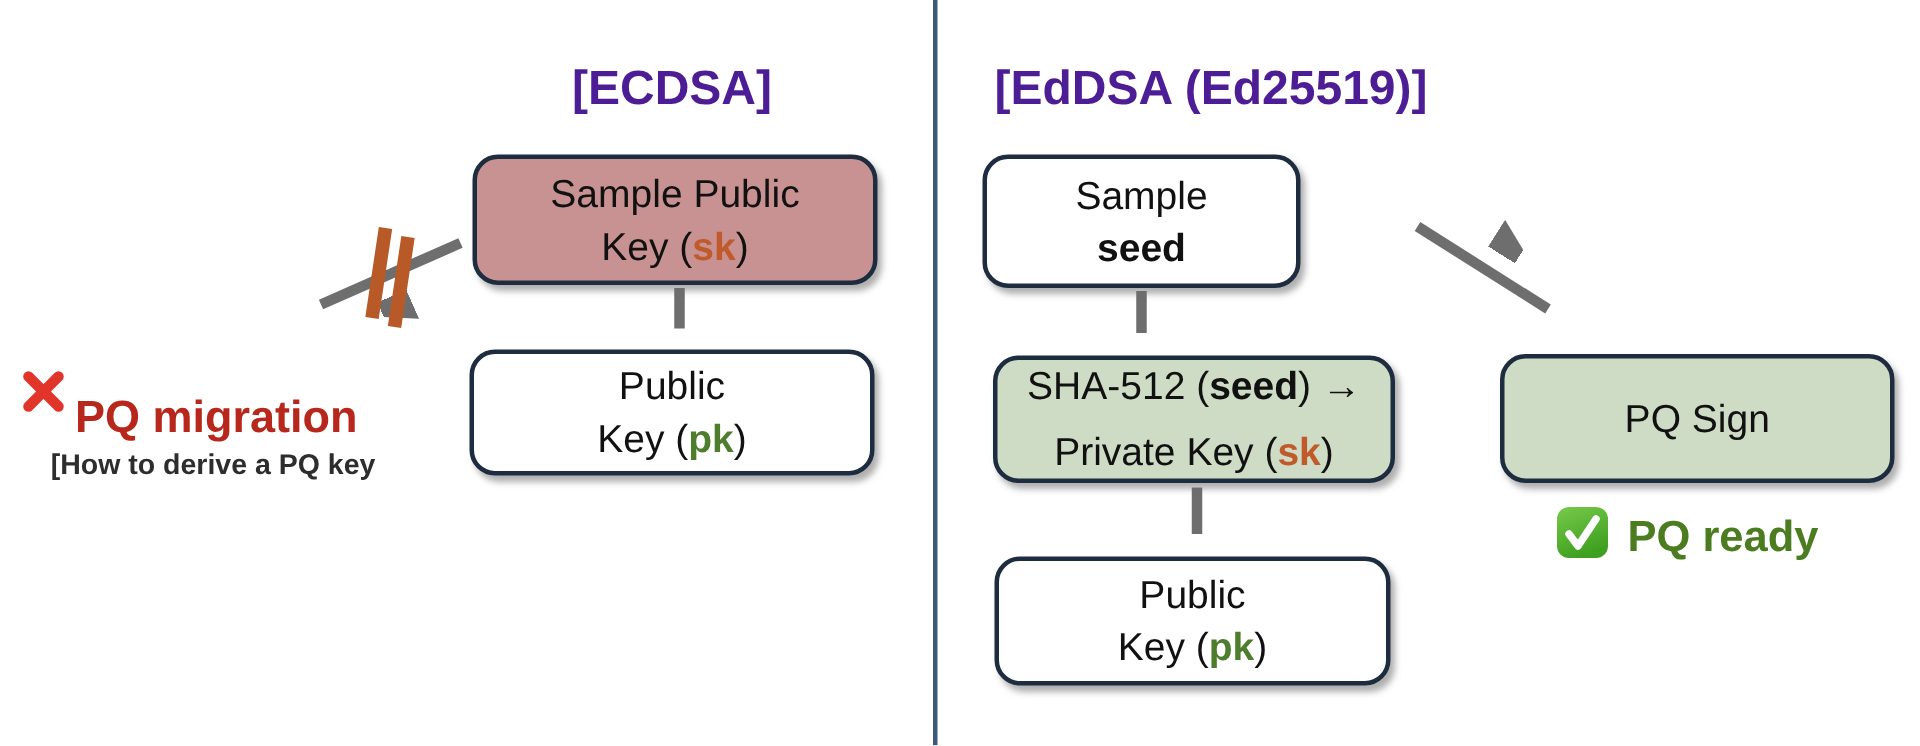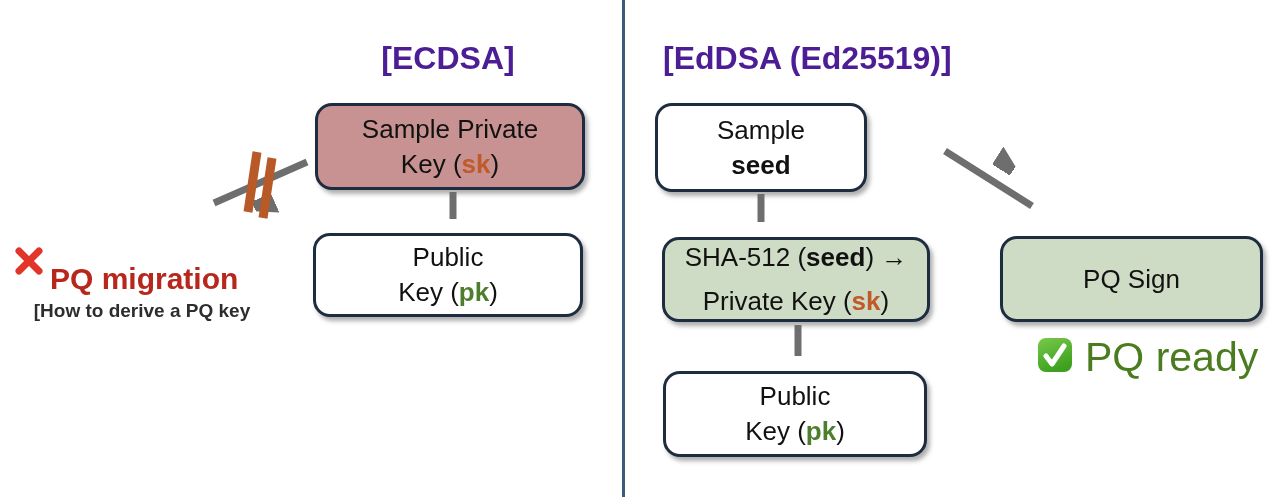--- a/index.html
+++ b/index.html
@@ -48,21 +48,21 @@
     font-size:30px;font-weight:bold;color:#b8271c;line-height:34px;white-space:nowrap;margin-top:32px;
   }
   .pqm-sub{
     font-size:19px;font-weight:bold;color:#2d2d2d;line-height:22px;margin-top:4px;
   }
   .pq-ready{
     position:absolute;left:1037px;top:337px;
     display:flex;align-items:center;gap:12px;
   }
   .pqr-label{
-    font-size:41px;font-weight:normal;color:#4c7c20;line-height:38px;white-space:nowrap;
+    font-size:29px;font-weight:bold;color:#4c7c20;line-height:38px;white-space:nowrap;
   }
   .icon{display:inline-block;flex:0 0 auto;}
 </style>
 </head>
 <body>
 
 <div id="canvas">
 
   <div class="divider"></div>
 
@@ -90,21 +90,21 @@
     <g>
       <line x1="307" y1="162" x2="214" y2="203" stroke="#6e6e6e" stroke-width="7" marker-end="url(#head)"></line>
     </g>
     <g>
       <line x1="257" y1="152" x2="248" y2="212" stroke="#b85a28" stroke-width="9"></line>
       <line x1="272" y1="158" x2="263" y2="218" stroke="#b85a28" stroke-width="9"></line>
     </g>
   </svg>
 
   <div class="box bg-pink" style="left:315px;top:103px;width:270px;height:87px;">
-    <div><span>Sample Private</span></div>
+    <div><span>Sample Public</span></div>
     <div><span>Key (</span><span class="sk">sk</span><span>)</span></div>
   </div>
 
   <div class="box bg-white" style="left:313px;top:233px;width:270px;height:84px;">
     <div><span>Public</span></div>
     <div><span>Key (</span><span class="pk">pk</span><span>)</span></div>
   </div>
 
   <div class="pq-migration">
     <div class="pqm-row">

